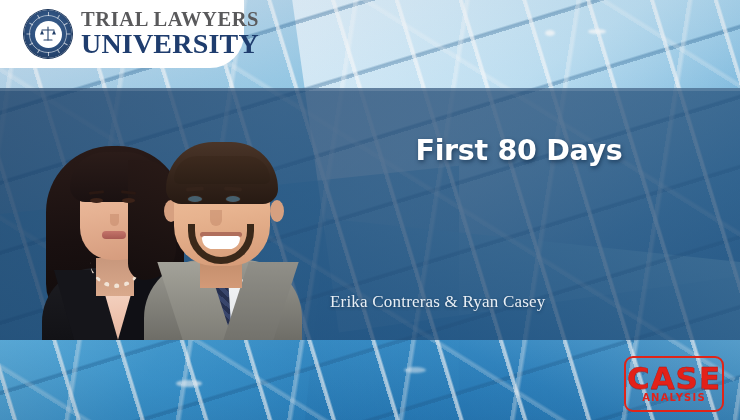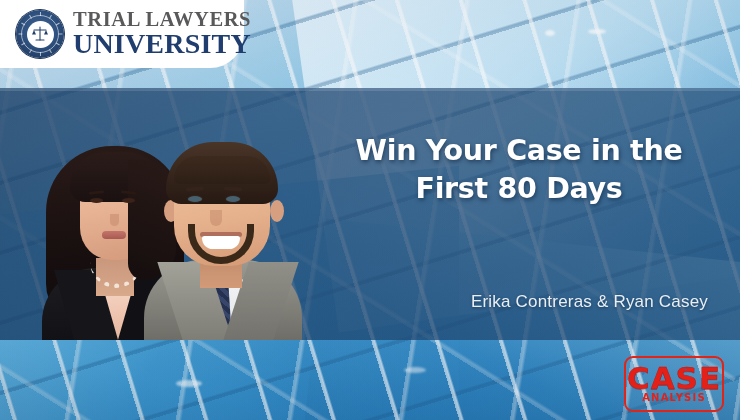--- a/index.html
+++ b/index.html
@@ -118,21 +118,21 @@
     position: absolute;
     left: 0;
     top: 0;
     width: 244px;
     height: 68px;
     background: #ffffff;
     border-bottom-right-radius: 34px;
     border-top-right-radius: 0;
     display: flex;
     align-items: center;
-    padding-left: 16px;
+    padding-left: 24px;
     box-sizing: border-box;
     z-index: 6;
   }
   .seal {
     width: 48px;
     height: 48px;
     flex: 0 0 48px;
     border-radius: 50%;
     background: radial-gradient(circle at 50% 42%, #3f628f 0%, #2f5280 45%, #24416a 72%, #1b3459 100%);
     position: relative;
@@ -422,24 +422,24 @@
     letter-spacing: -0.3px;
     text-shadow: 1px 2px 4px rgba(6,28,52,.55);
   }
   .title .ln { display: block; white-space: nowrap; }
 
   .presenters {
     position: absolute;
     left: 330px;
     top: 292px;
     width: 378px;
-    text-align: right;
+    text-align: left;
     z-index: 7;
     color: #e9eff5;
-    font-family: Liberation Sans, sans-serif;
+    font-family: Liberation Serif, serif;
     font-weight: normal;
     font-size: 17px;
     letter-spacing: .2px;
     text-shadow: 0 1px 3px rgba(6,28,52,.5);
   }
 
   
   .case-badge {
     position: absolute;
     right: 16px;
@@ -580,21 +580,20 @@
         </svg>
       </div>
     </div>
     <div class="logo-words">
       <div class="logo-line1">TRIAL LAWYERS</div>
       <div class="logo-line2">UNIVERSITY</div>
     </div>
   </div>
 
   <div class="title">
-    <span class="ln">Win Your Case in the</span>
     <span class="ln">First 80 Days</span>
   </div>
 
   <div class="presenters">Erika Contreras &amp; Ryan Casey</div>
 
   <div class="case-badge">
     <div class="case-word">CASE</div>
     <div class="analysis-word">ANALYSIS</div>
   </div>
 

